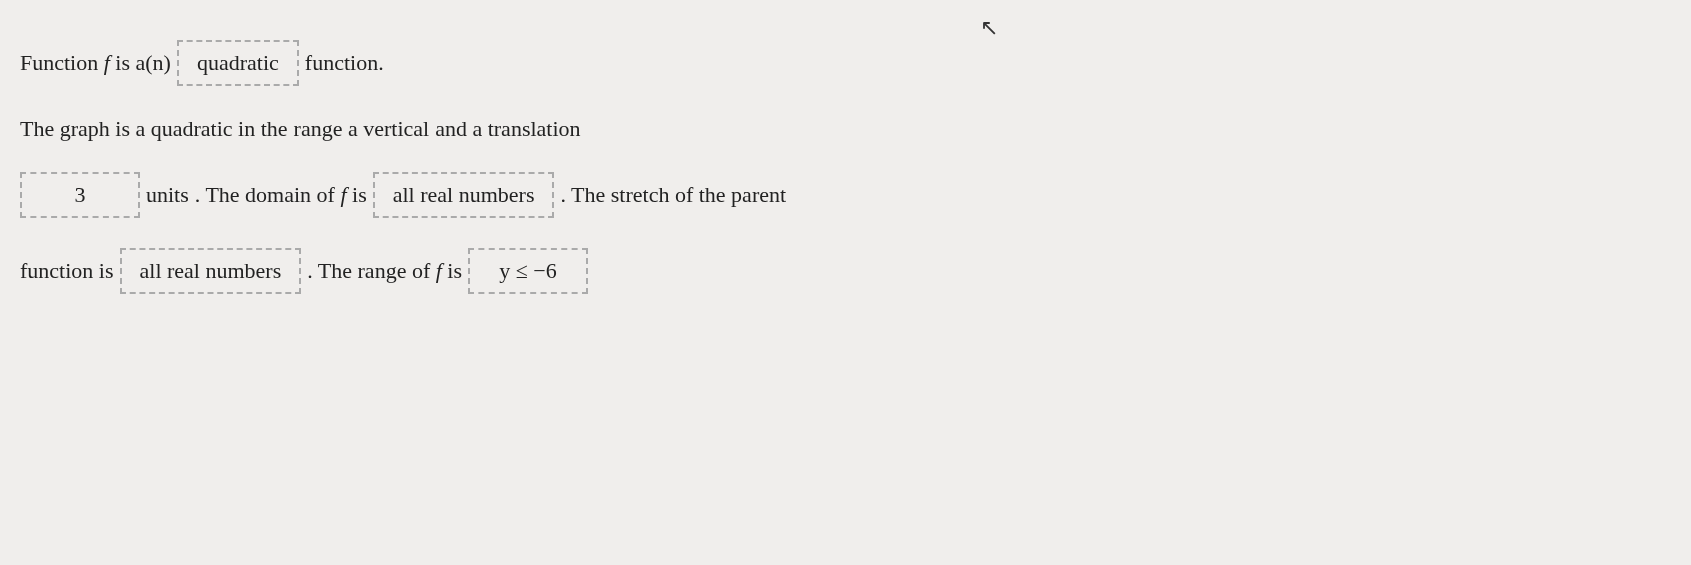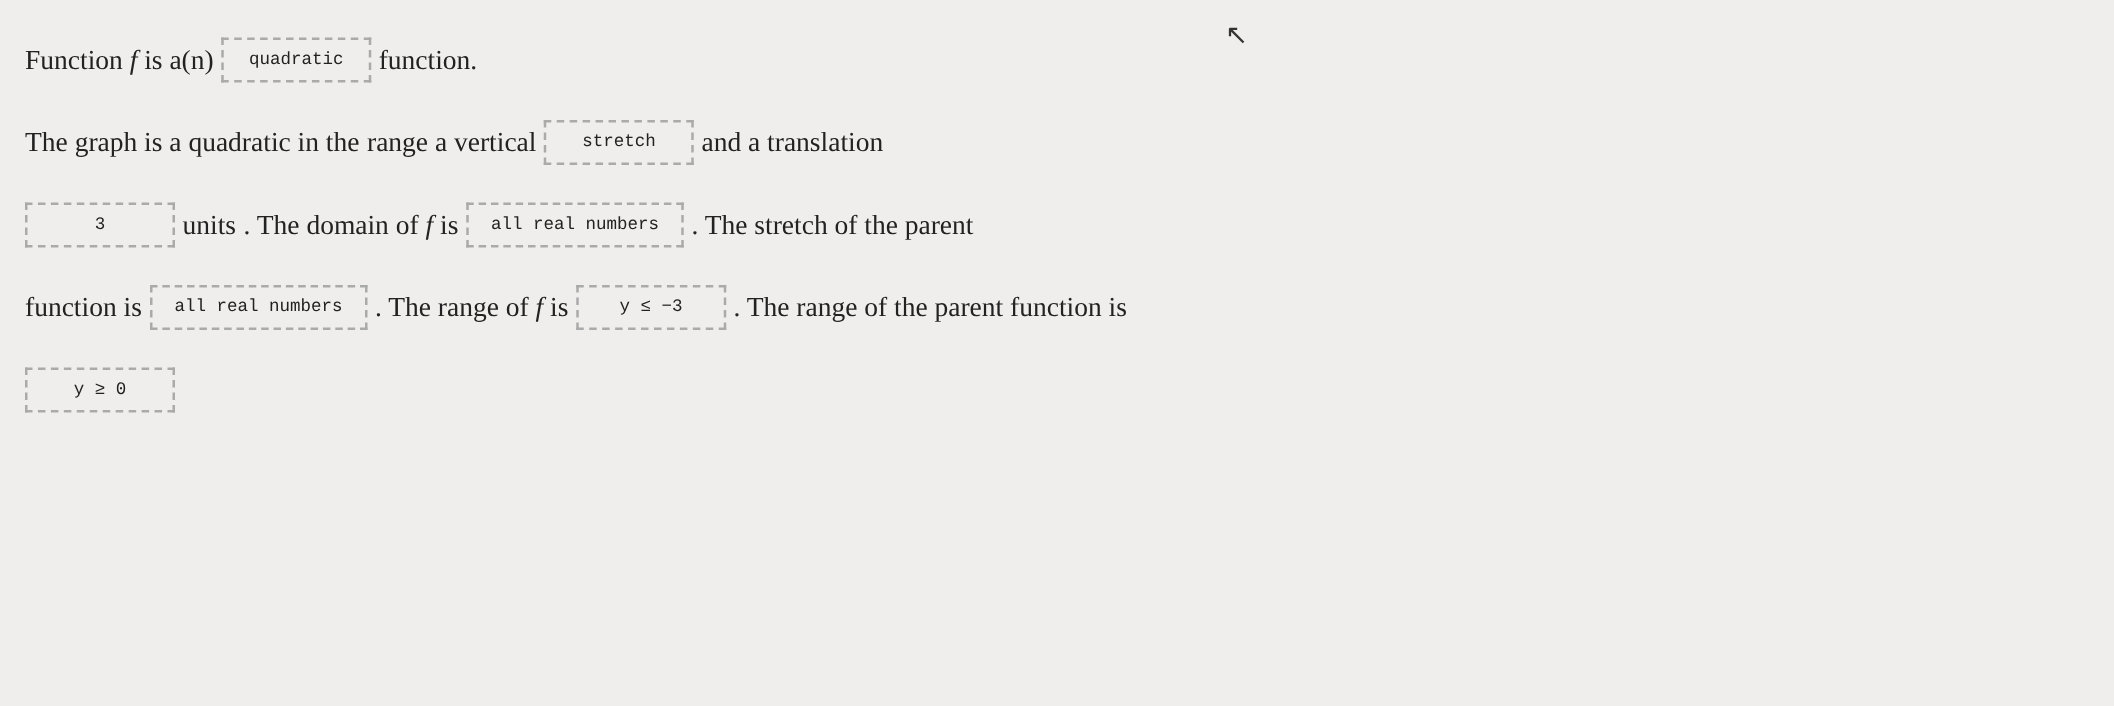--- a/index.html
+++ b/index.html
@@ -8,42 +8,41 @@
       height: 565px;
       background: #f0eeec;
       font-family: Georgia, 'Times New Roman', serif;
       font-size: 22px;
       color: #222;
       position: relative;
       overflow: hidden;
     }
 
     .content {
-      padding: 30px 20px;
+      padding: 40px 20px;
     }
 
     .line {
       display: flex;
       align-items: center;
       flex-wrap: wrap;
       gap: 6px;
       margin-bottom: 30px;
     }
 
     .box {
       display: inline-flex;
       align-items: center;
       justify-content: center;
       border: 2px dashed #aaa;
       padding: 8px 18px;
       min-width: 120px;
       background: transparent;
-      font-size: 14px;
+      font-size: 22px;
       color: #222;
-      font-family: Liberation Mono, monospace;
     }
 
     .static-text {
       font-size: 22px;
       color: #222;
     }
 
     .italic-f {
       font-style: italic;
       font-family: Georgia, serif;
@@ -64,39 +63,34 @@
 
   <div class="line">
     <span class="static-text">Function <span class="italic-f">f</span> is a(n)</span>
     <span class="box">quadratic</span>
     <span class="static-text">function.</span>
   </div>
 
   <div class="line">
     <span class="static-text">The graph is a quadratic in the</span>
     <span class="static-text">range a vertical</span>
-    <span class="box">stretch</span>
     <span class="static-text">and a translation</span>
   </div>
 
   <div class="line">
     <span class="box">3</span>
     <span class="static-text">units</span>
     <span class="static-text">. The domain of <span class="italic-f">f</span> is</span>
     <span class="box">all real numbers</span>
     <span class="static-text">. The stretch of the parent</span>
   </div>
 
   <div class="line">
     <span class="static-text">function is</span>
     <span class="box">all real numbers</span>
     <span class="static-text">. The range of <span class="italic-f">f</span> is</span>
-    <span class="box">y ≤ −3</span>
-    <span class="static-text">. The range of the parent function is</span>
+    <span class="box">y ≤ −6</span>
   </div>
 
-  <div class="line">
-    <span class="box">y ≥ 0</span>
-  </div>
 
 </div>
 
 <div class="cursor-arrow">↖</div>
 
 </body></html>

